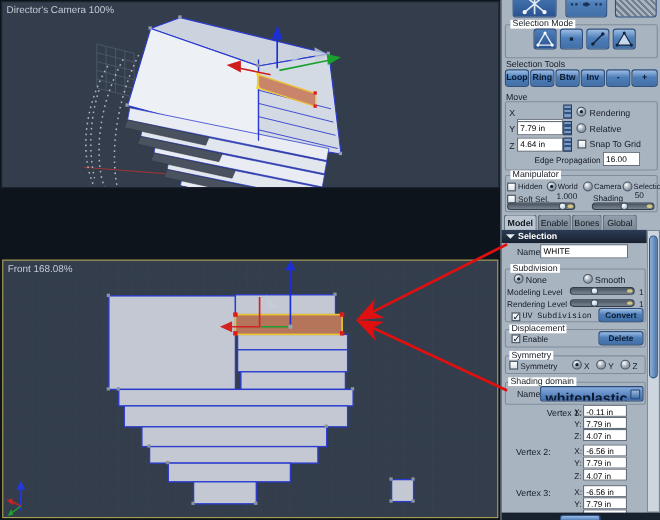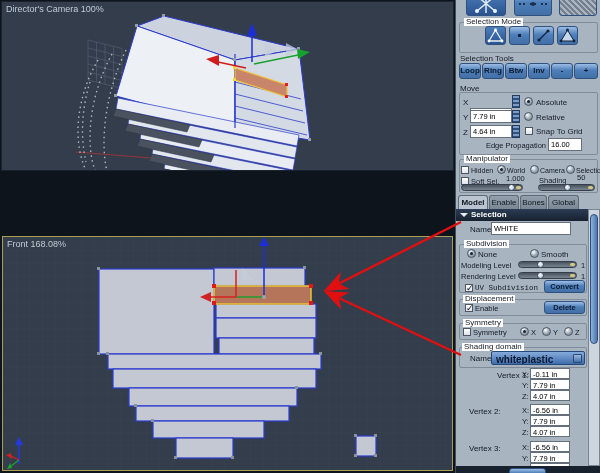--- a/index.html
+++ b/index.html
@@ -34,21 +34,21 @@
   .slider .thumb{position:absolute;top:-1px;width:7px;height:7px;border-radius:50%;
                  background:radial-gradient(circle at 35% 30%,#fbfdff,#a9bed8);border:1px solid #46525f;}
   .tab{position:absolute;height:14px;border:1px solid #5f6a77;border-bottom:none;border-radius:3px 3px 0 0;
        font-size:8px;text-align:center;line-height:14px;color:#10181f;}
   .tab.act{background:#b9c4d0;font-weight:bold;}
   .tab.in{background:linear-gradient(#94a0ae,#7b8794);}
   .sel-hdr{position:absolute;left:0;top:209px;width:133px;height:12px;background:linear-gradient(#2c3c55,#17212f);
            color:#fff;font-size:8px;font-weight:bold;line-height:12px;padding-left:15px;}
   .sel-hdr::before{content:'';position:absolute;left:4px;top:4px;border:4px solid transparent;border-top-color:#e8edf3;border-bottom:none;}
   .dd{position:absolute;background:linear-gradient(#85abdc,#3f6dab);border:1px solid #27497a;border-radius:2px;
-      font-size:10px;font-weight:bold;color:#0c1830;padding:2px 0 0 4px;white-space:nowrap;overflow:hidden;}
+      font-size:13px;font-weight:bold;color:#0c1830;padding:2px 0 0 4px;white-space:nowrap;overflow:hidden;}
   .dd-btn{position:absolute;right:2px;top:2px;width:9px;height:9px;background:linear-gradient(#9db8dd,#446fa8);
           border:1px solid #274a7a;border-radius:1px;}
   .scroll-track{position:absolute;left:132px;top:209px;width:12px;height:257px;background:#cdd5de;border:1px solid #7a8591;}
   .scroll-thumb{position:absolute;left:1px;top:4px;width:8px;height:130px;border-radius:4px;
                 background:linear-gradient(90deg,#8fb2dd,#4b76ac);border:1px solid #2c4e7e;}
   .bottom-bar{position:absolute;left:0;top:466px;width:145px;height:7px;background:#17202d;}
   .bottom-btn{position:absolute;left:53px;top:468px;width:37px;height:6px;border-radius:3px 3px 0 0;
               background:linear-gradient(#9dbde4,#4e7fba);border:1px solid #2f517f;}
   .arrows{position:absolute;left:0;top:0;width:600px;height:473px;z-index:60;pointer-events:none;}
   .texture{background-image:repeating-linear-gradient(45deg,rgba(20,30,50,.35) 0 2px,transparent 2px 4px);}
@@ -291,21 +291,21 @@
     <div class="lbl" style="left:7px;top:98px;">X</div>
     <div class="field" style="left:14px;top:108px;width:42px;height:13px;padding-left:16px;">-3.34 in</div>
     <div class="stepper" style="left:56px;top:95px;height:13px;"></div>
     <div class="lbl" style="left:7px;top:113px;">Y</div>
     <div class="field" style="left:14px;top:110px;width:42px;height:13px;">7.79 in</div>
     <div class="stepper" style="left:56px;top:110px;height:13px;"></div>
     <div class="lbl" style="left:7px;top:128px;">Z</div>
     <div class="field" style="left:14px;top:125px;width:42px;height:13px;">4.64 in</div>
     <div class="stepper" style="left:56px;top:125px;height:13px;"></div>
     <div class="radio on" style="left:68px;top:97px;"></div>
-    <div class="lbl" style="left:80px;top:98px;">Absolute</div>
+    <div class="lbl" style="left:80px;top:98px;">Rendering</div>
     <div class="radio" style="left:68px;top:112px;"></div>
     <div class="lbl" style="left:80px;top:113px;">Relative</div>
     <div class="check" style="left:69px;top:127px;"></div>
     <div class="lbl" style="left:80px;top:127px;">Snap To Grid</div>
     <div class="lbl md" style="left:26px;top:141px;width:64px;text-align:right;">Edge Propagation</div>
     <div class="field" style="left:92px;top:138px;width:34px;height:13px;">16.00</div>
 
     <div class="grp" style="left:3px;top:159px;width:139px;height:34px;"></div>
     <div class="grp-label" style="left:8px;top:155px;">Manipulator</div>
     <div class="check" style="left:5px;top:166px;"></div>

